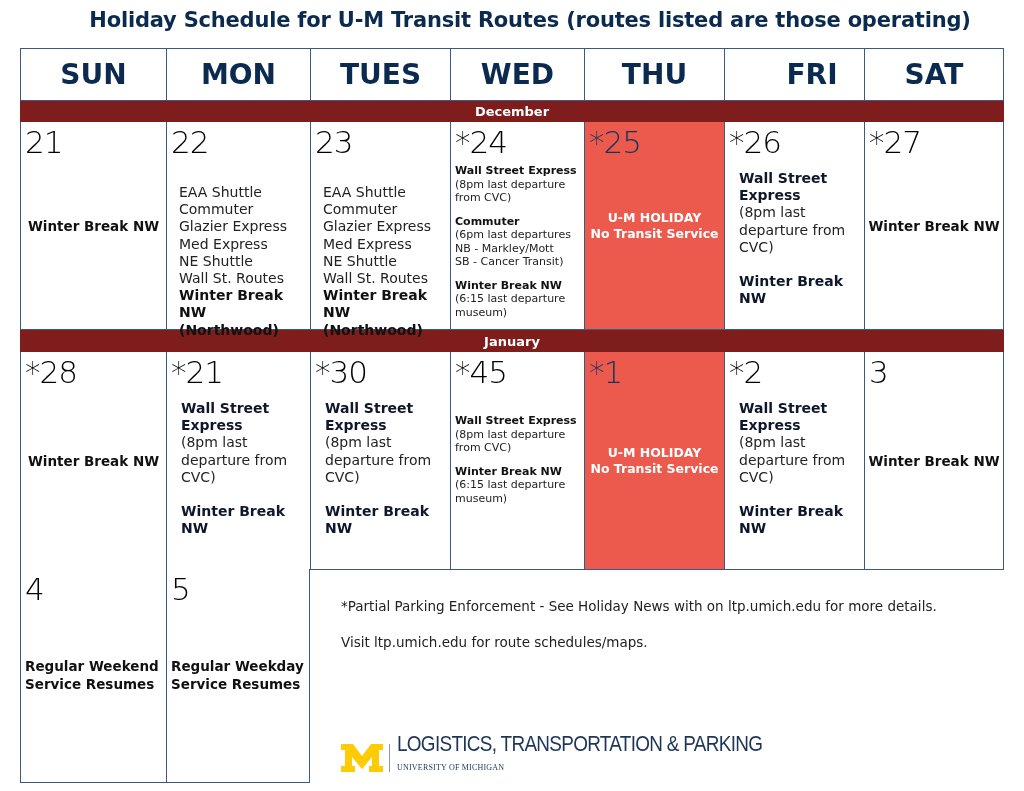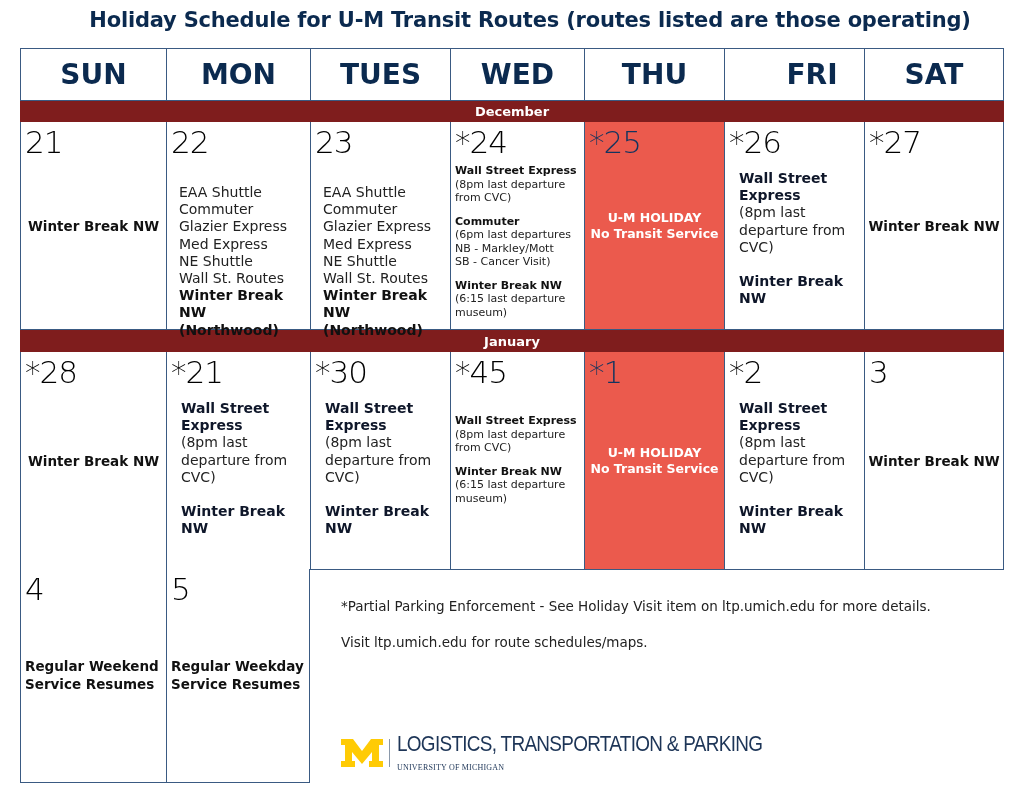--- a/index.html
+++ b/index.html
@@ -92,21 +92,21 @@
     font-family: "DejaVu Sans", sans-serif; color: #111;
   }
 
   .notes {
     position: absolute; left: 341px; top: 597px; width: 640px;
     font-family: "DejaVu Sans", sans-serif; font-size: 13.5px; line-height: 18px; color: #222;
   }
   .notes p { margin-bottom: 18px; }
 
   .logo {
-    position: absolute; left: 341px; top: 733px; display: flex; align-items: center;
+    position: absolute; left: 341px; top: 733px; display: flex; align-items: flex-end;
   }
   .logo-m { width: 42px; height: 28px; }
   .logo-sep { width: 1px; height: 28px; background: #8a98aa; margin: 0 7px 0 6px; }
   .logo-text { display: flex; flex-direction: column; }
   .logo-main {
     font-family: "Liberation Sans", sans-serif; font-size: 22px; color: #1d3557; line-height: 22px;
     letter-spacing: -0.8px; transform: scaleX(0.86); transform-origin: left top; white-space: nowrap;
   }
   .logo-sub {
     font-family: "Liberation Serif", serif; font-size: 8px; color: #1d3557; letter-spacing: 0.2px;
@@ -184,21 +184,21 @@
       <div class="wed-notes">
         <div class="blk">
           <div class="b">Wall Street Express</div>
           <div>(8pm last departure</div>
           <div>from CVC)</div>
         </div>
         <div class="blk">
           <div class="b">Commuter</div>
           <div>(6pm last departures</div>
           <div>NB - Markley/Mott</div>
-          <div>SB - Cancer Visit)</div>
+          <div>SB - Cancer Transit)</div>
         </div>
         <div class="blk">
           <div class="b">Winter Break NW</div>
           <div>(6:15 last departure</div>
           <div>museum)</div>
         </div>
       </div>
     </div>
     <div class="cell c4 holiday">
       <span class="num">*25</span>
@@ -312,21 +312,21 @@
   <div class="cell c1">
     <span class="num">5</span>
     <div class="resume">
       <div>Regular Weekday</div>
       <div>Service Resumes</div>
     </div>
   </div>
 </div>
 
 <div class="notes">
-  <p>*Partial Parking Enforcement - See Holiday Visit item on ltp.umich.edu for more details.</p>
+  <p>*Partial Parking Enforcement - See Holiday News with on ltp.umich.edu for more details.</p>
   <div>Visit ltp.umich.edu for route schedules/maps.</div>
 </div>
 
 <div class="logo">
   <svg class="logo-m" viewBox="0 0 42 28">
     <polygon fill="#ffcb05" points="0,0 12,0 21,12 30,0 42,0 42,6 38,6 38,22 42,22 42,28 28,28 28,22 31,22 31,13 21,25 11,13 11,22 14,22 14,28 0,28 0,22 4,22 4,6 0,6"></polygon>
   </svg>
   <div class="logo-sep"></div>
   <div class="logo-text">
     <div class="logo-main">LOGISTICS, TRANSPORTATION &amp; PARKING</div>

